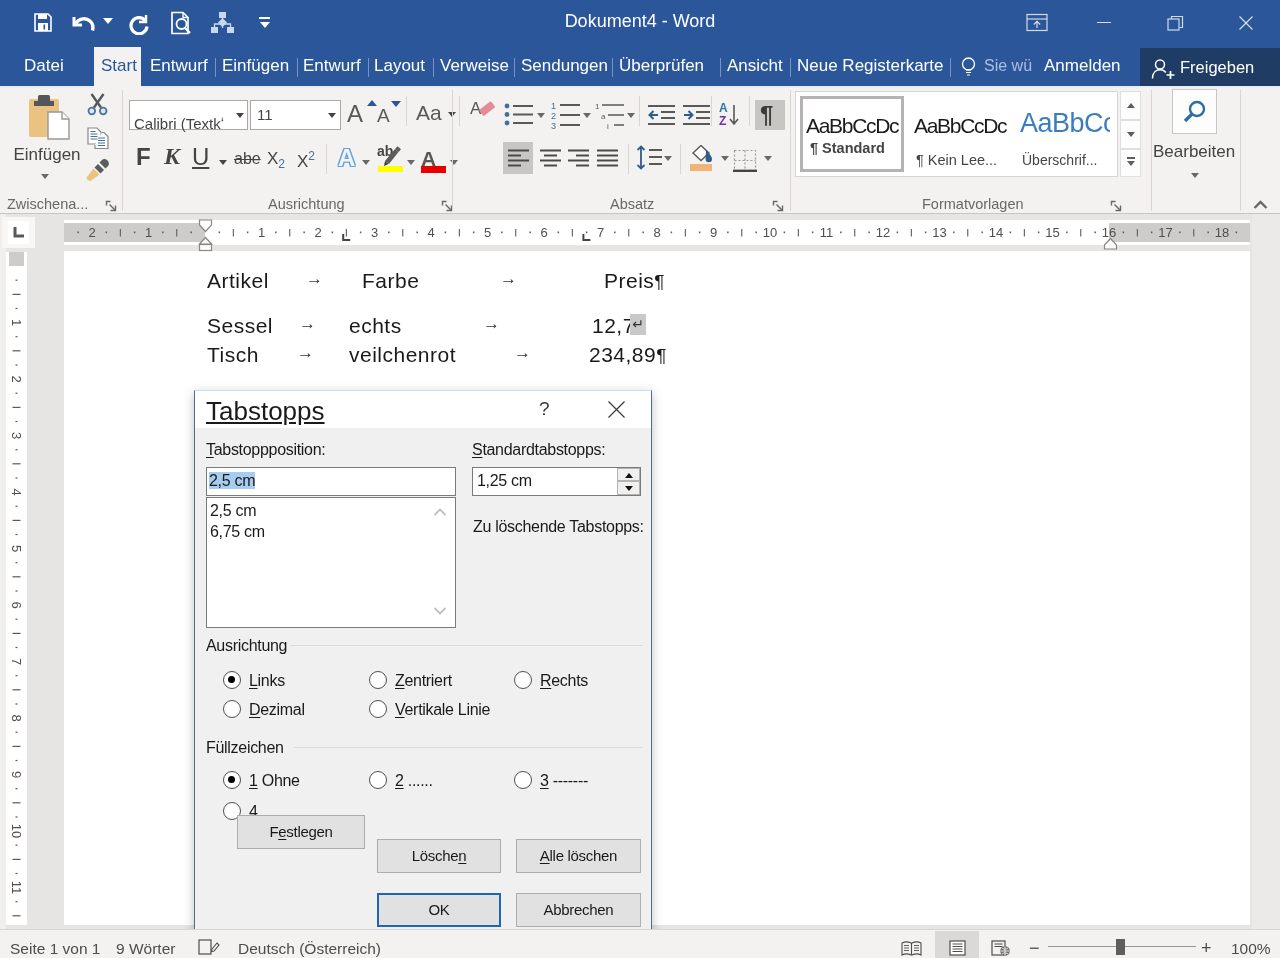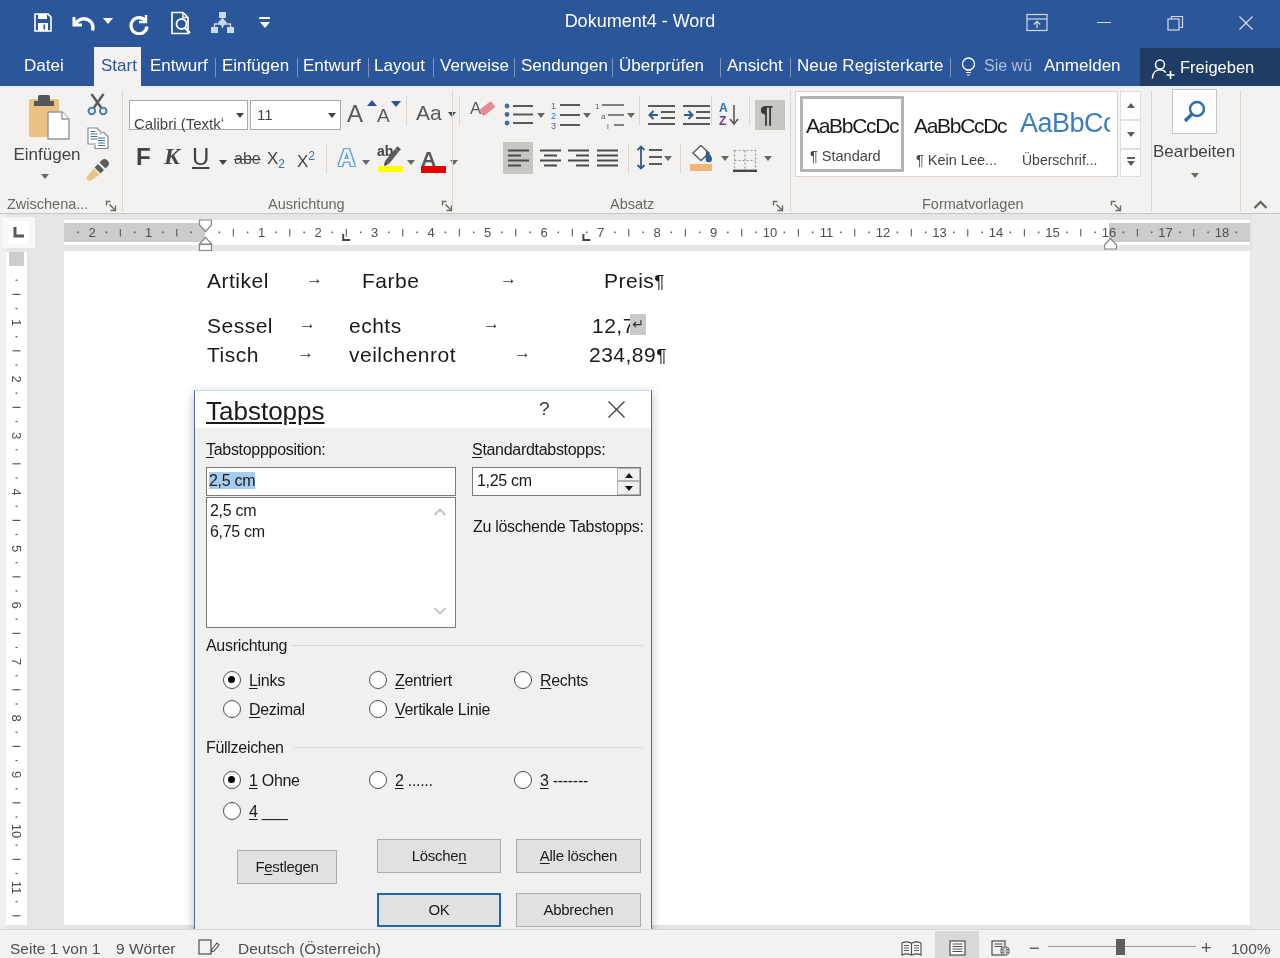--- a/index.html
+++ b/index.html
@@ -282,21 +282,21 @@
   <svg class="launch" style="left:772px;top:112px;" viewBox="0 0 13 13">
     <path d="M1.5 5.5 V1.5 h4" fill="none" stroke="#6a6865" stroke-width="1.4"></path>
     <path d="M4.5 4.5 L10 10" fill="none" stroke="#6a6865" stroke-width="1.4"></path>
     <path d="M10.5 5.5 v5 h-5" fill="none" stroke="#6a6865" stroke-width="1.4"></path>
   </svg>
   <div class="gsep" style="left:790px;"></div>
 
   <div class="ab" style="left:795px;top:3px;width:323px;height:86px;background:#fff;border:1px solid #d8d5d2;box-sizing:border-box;">
     <div class="ab" style="left:4px;top:4px;width:104px;height:76px;border:3px solid #b5b3b1;box-sizing:border-box;"></div>
     <div class="ab" style="left:10px;top:22px;font-size:21px;color:#1a1a1a;letter-spacing:-1.3px;">AaBbCcDc</div>
-    <div class="ab" style="left:14px;top:56px;font-size:14.5px;color:#444;">¶ Standard</div>
+    <div class="ab" style="left:14px;top:48px;font-size:14.5px;color:#444;font-weight:bold;">¶ Standard</div>
     <div class="ab" style="left:118px;top:22px;font-size:21px;color:#1a1a1a;letter-spacing:-1.3px;">AaBbCcDc</div>
     <div class="ab" style="left:120px;top:60px;font-size:14.5px;color:#444;">¶ Kein Lee...</div>
     <div class="ab" style="left:224px;top:16px;width:90px;height:40px;overflow:hidden;font-size:27px;color:#3b7dbd;letter-spacing:-0.5px;white-space:nowrap;">AaBbCc</div>
     <div class="ab" style="left:226px;top:60px;font-size:14px;color:#444;">Überschrif...</div>
   </div>
   <div class="ab" style="left:1120px;top:3px;width:21px;height:29px;background:#fdfdfd;border:1px solid #e1dfdd;box-sizing:border-box;">
     <div class="ab" style="left:6px;top:11px;width:0;height:0;border-left:4px solid transparent;border-right:4px solid transparent;border-bottom:5px solid #605e5c;"></div>
   </div>
   <div class="ab" style="left:1120px;top:32px;width:21px;height:29px;background:#fdfdfd;border:1px solid #e1dfdd;box-sizing:border-box;">
     <div class="caret" style="left:6px;top:11px;border-top-color:#605e5c;"></div>
@@ -559,21 +559,21 @@
     <div class="radio" style="left:28px;top:380px;">
         <span class="rdot"></span>
       </div>
       <div class="ab" style="left:54px;top:381px;"><u>1</u> Ohne</div>
     <div class="radio" style="left:174px;top:380px;"></div>
       <div class="ab" style="left:200px;top:381px;"><u>2</u> ......</div>
     <div class="radio" style="left:319px;top:380px;"></div>
       <div class="ab" style="left:345px;top:381px;"><u>3</u> -------</div>
     <div class="radio" style="left:28px;top:411px;"></div>
       <div class="ab" style="left:54px;top:412px;text-align:right;"><u>4</u> ___</div>
-    <div class="btn" style="left:42px;top:459px;width:100px;">F<u>e</u>stlegen</div>
+    <div class="btn" style="left:42px;top:424px;width:128px;">F<u>e</u>stlegen</div>
     <div class="btn" style="left:182px;top:448px;width:124px;">Lösche<u>n</u></div>
     <div class="btn" style="left:321px;top:448px;width:125px;"><u>A</u>lle löschen</div>
     <div class="btn" style="left:182px;top:502px;width:124px;border:2px solid #2065b0;line-height:30px;">OK</div>
     <div class="btn" style="left:321px;top:502px;width:125px;">Abbrechen</div>
   </div>
 </div>
 
 <div class="ab" id="statusbar" style="left:0;top:929px;width:1280px;height:29px;background:#f3f2f1;border-top:1px solid #d8d6d4;box-sizing:border-box;font-size:15.5px;color:#4f4d4b;">
   <div class="ab" style="left:10px;top:10px;">Seite 1 von 1</div>
   <div class="ab" style="left:116px;top:10px;">9 Wörter</div>

